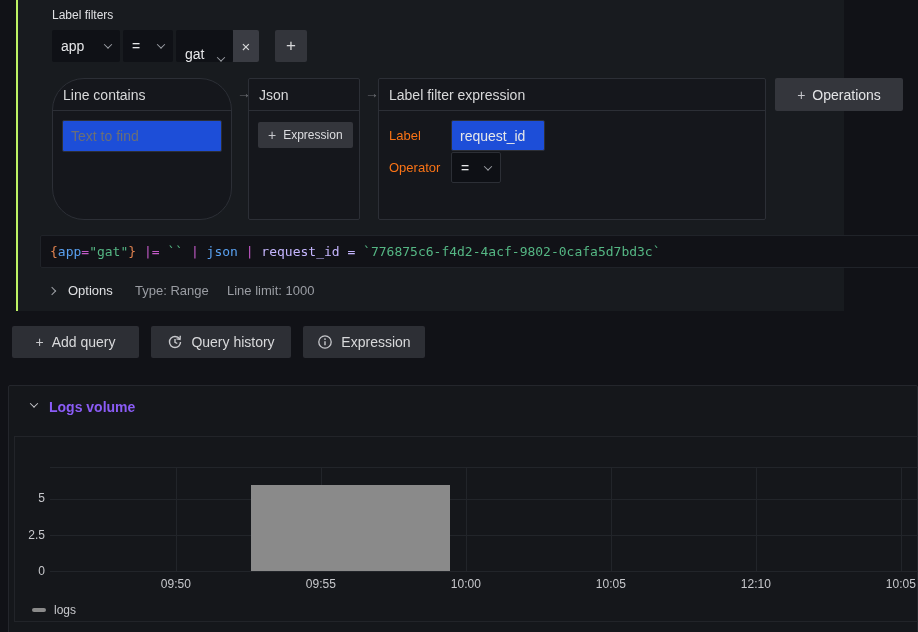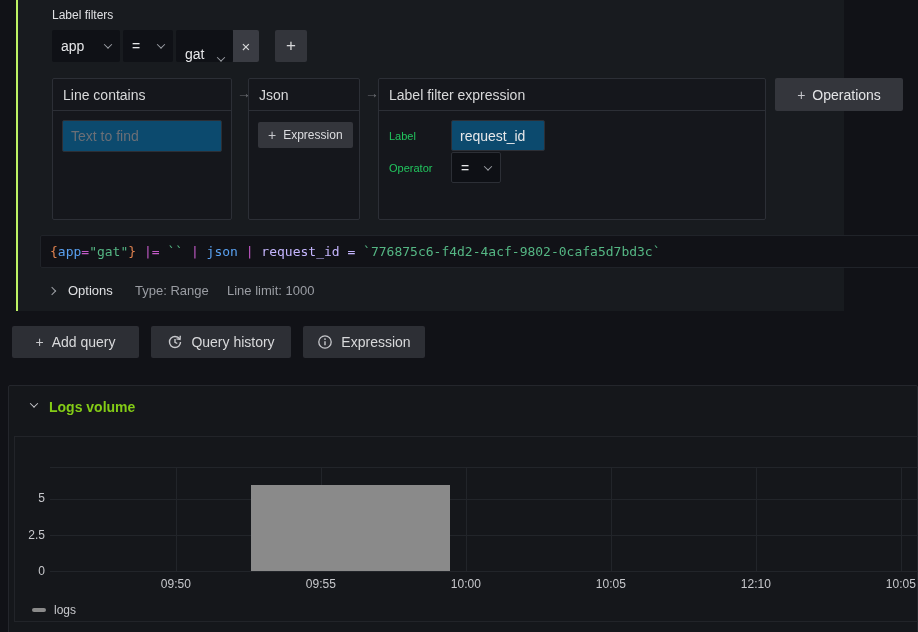--- a/index.html
+++ b/index.html
@@ -35,45 +35,45 @@
 
   
   .op-box {
     position:absolute; top:78px; height:142px; background:#15171c;
     border:1px solid #2c2f36; border-radius:2px;
   }
   .op-box .op-header {
     height:32px; border-bottom:1px solid #2c2f36; display:flex; align-items:center;
     padding:0 10px; font-size:14px; color:#d8d9da;
   }
-  .box-line-contains { left:34px;  width:180px; }
+  .box-line-contains { left:34px;  width:180px;border-radius:32px; }
   .box-json          { left:230px; width:112px; }
   .box-label-expr    { left:360px; width:388px; }
 
   .flow-arrow { position:absolute; top:85px; color:#6e7076; font-size:14px; }
 
   .text-input {
-    background:#0c4a6e; border:1px solid #2c2f36; border-radius:2px;
+    background:#1d4ed8; border:1px solid #2c2f36; border-radius:2px;
     color:#e6e7e9; font-size:14px; padding:0 8px; height:32px;
     font-family:"Liberation Sans", sans-serif;
   }
   .text-input::placeholder { color:#6c6f76; }
   .box-line-contains .text-input { margin:9px; width:160px; }
 
   .gray-btn {
     background:#34363c; border-radius:2px; color:#dcdde0; cursor:pointer;
     display:inline-flex; align-items:center; gap:7px; border:none;
     font-family:"Liberation Sans", sans-serif;
   }
   .expr-btn { margin:11px 9px; height:26px; padding:0 10px; font-size:12px; font-weight:500; }
   .plus-glyph { font-size:14px; color:#c7c8cc; }
 
   .param-rows { padding-top:9px; }
   .param-row { display:flex; align-items:center; height:31px; margin:0 0 1px 0; padding-left:10px; }
-  .param-row .param-label { width:62px; font-size:11px; color:#22c55e; }
+  .param-row .param-label { width:62px; font-size:13px; color:#f97316; }
   .field-input { height:31px; }
   .field-label-name { width:94px; }
   .field-value { width:307px; }
   .op-select {
     width:50px; height:31px; background:#0e1015; border:1px solid #2c2f36; border-radius:2px;
     display:flex; align-items:center; justify-content:space-between; padding:0 9px;
     color:#e6e7e9; font-size:14px; cursor:pointer;
   }
 
   .operations-btn {
@@ -115,21 +115,21 @@
   .btn-inspector { left:303px; width:122px; }
   .action-btn svg { display:block; }
 
   
   .logs-panel {
     position:absolute; left:8px; top:385px; width:910px; height:260px;
     background:#15171b; border:1px solid #24262c; border-radius:2px 2px 0 0;
   }
   .logs-header { position:absolute; left:0; top:0; height:40px; width:100%; cursor:pointer; }
   .logs-header .chev { position:absolute; left:22px; top:16px; border-color:#c7c8cc; }
-  .logs-title { position:absolute; left:40px; top:13px; font-size:14px; font-weight:600; color:#84cc16; }
+  .logs-title { position:absolute; left:40px; top:13px; font-size:14px; font-weight:600; color:#8b5cf6; }
 
   .chart-box { position:absolute; left:5px; top:50px; width:905px; height:186px; border:1px solid #222429; }
   .plot-area { position:absolute; left:35px; top:30px; width:870px; height:104px; border-top:1px solid #22252a; }
   .vgrid { position:absolute; top:0; bottom:0; width:1px; background:#22252a; }
   .hgrid { position:absolute; left:0; right:0; height:1px; background:#22252a; }
   .bar   { position:absolute; }
   .x-axis { position:absolute; left:35px; top:140px; width:870px; height:16px; }
   .xlab { position:absolute; transform:translateX(-50%); font-size:12px; color:#c7c8cc; white-space:nowrap; }
   .y-axis { position:absolute; left:0; top:30px; width:30px; height:104px; }
   .ylab { position:absolute; right:0; transform:translateY(-50%); font-size:12px; color:#c7c8cc; }

